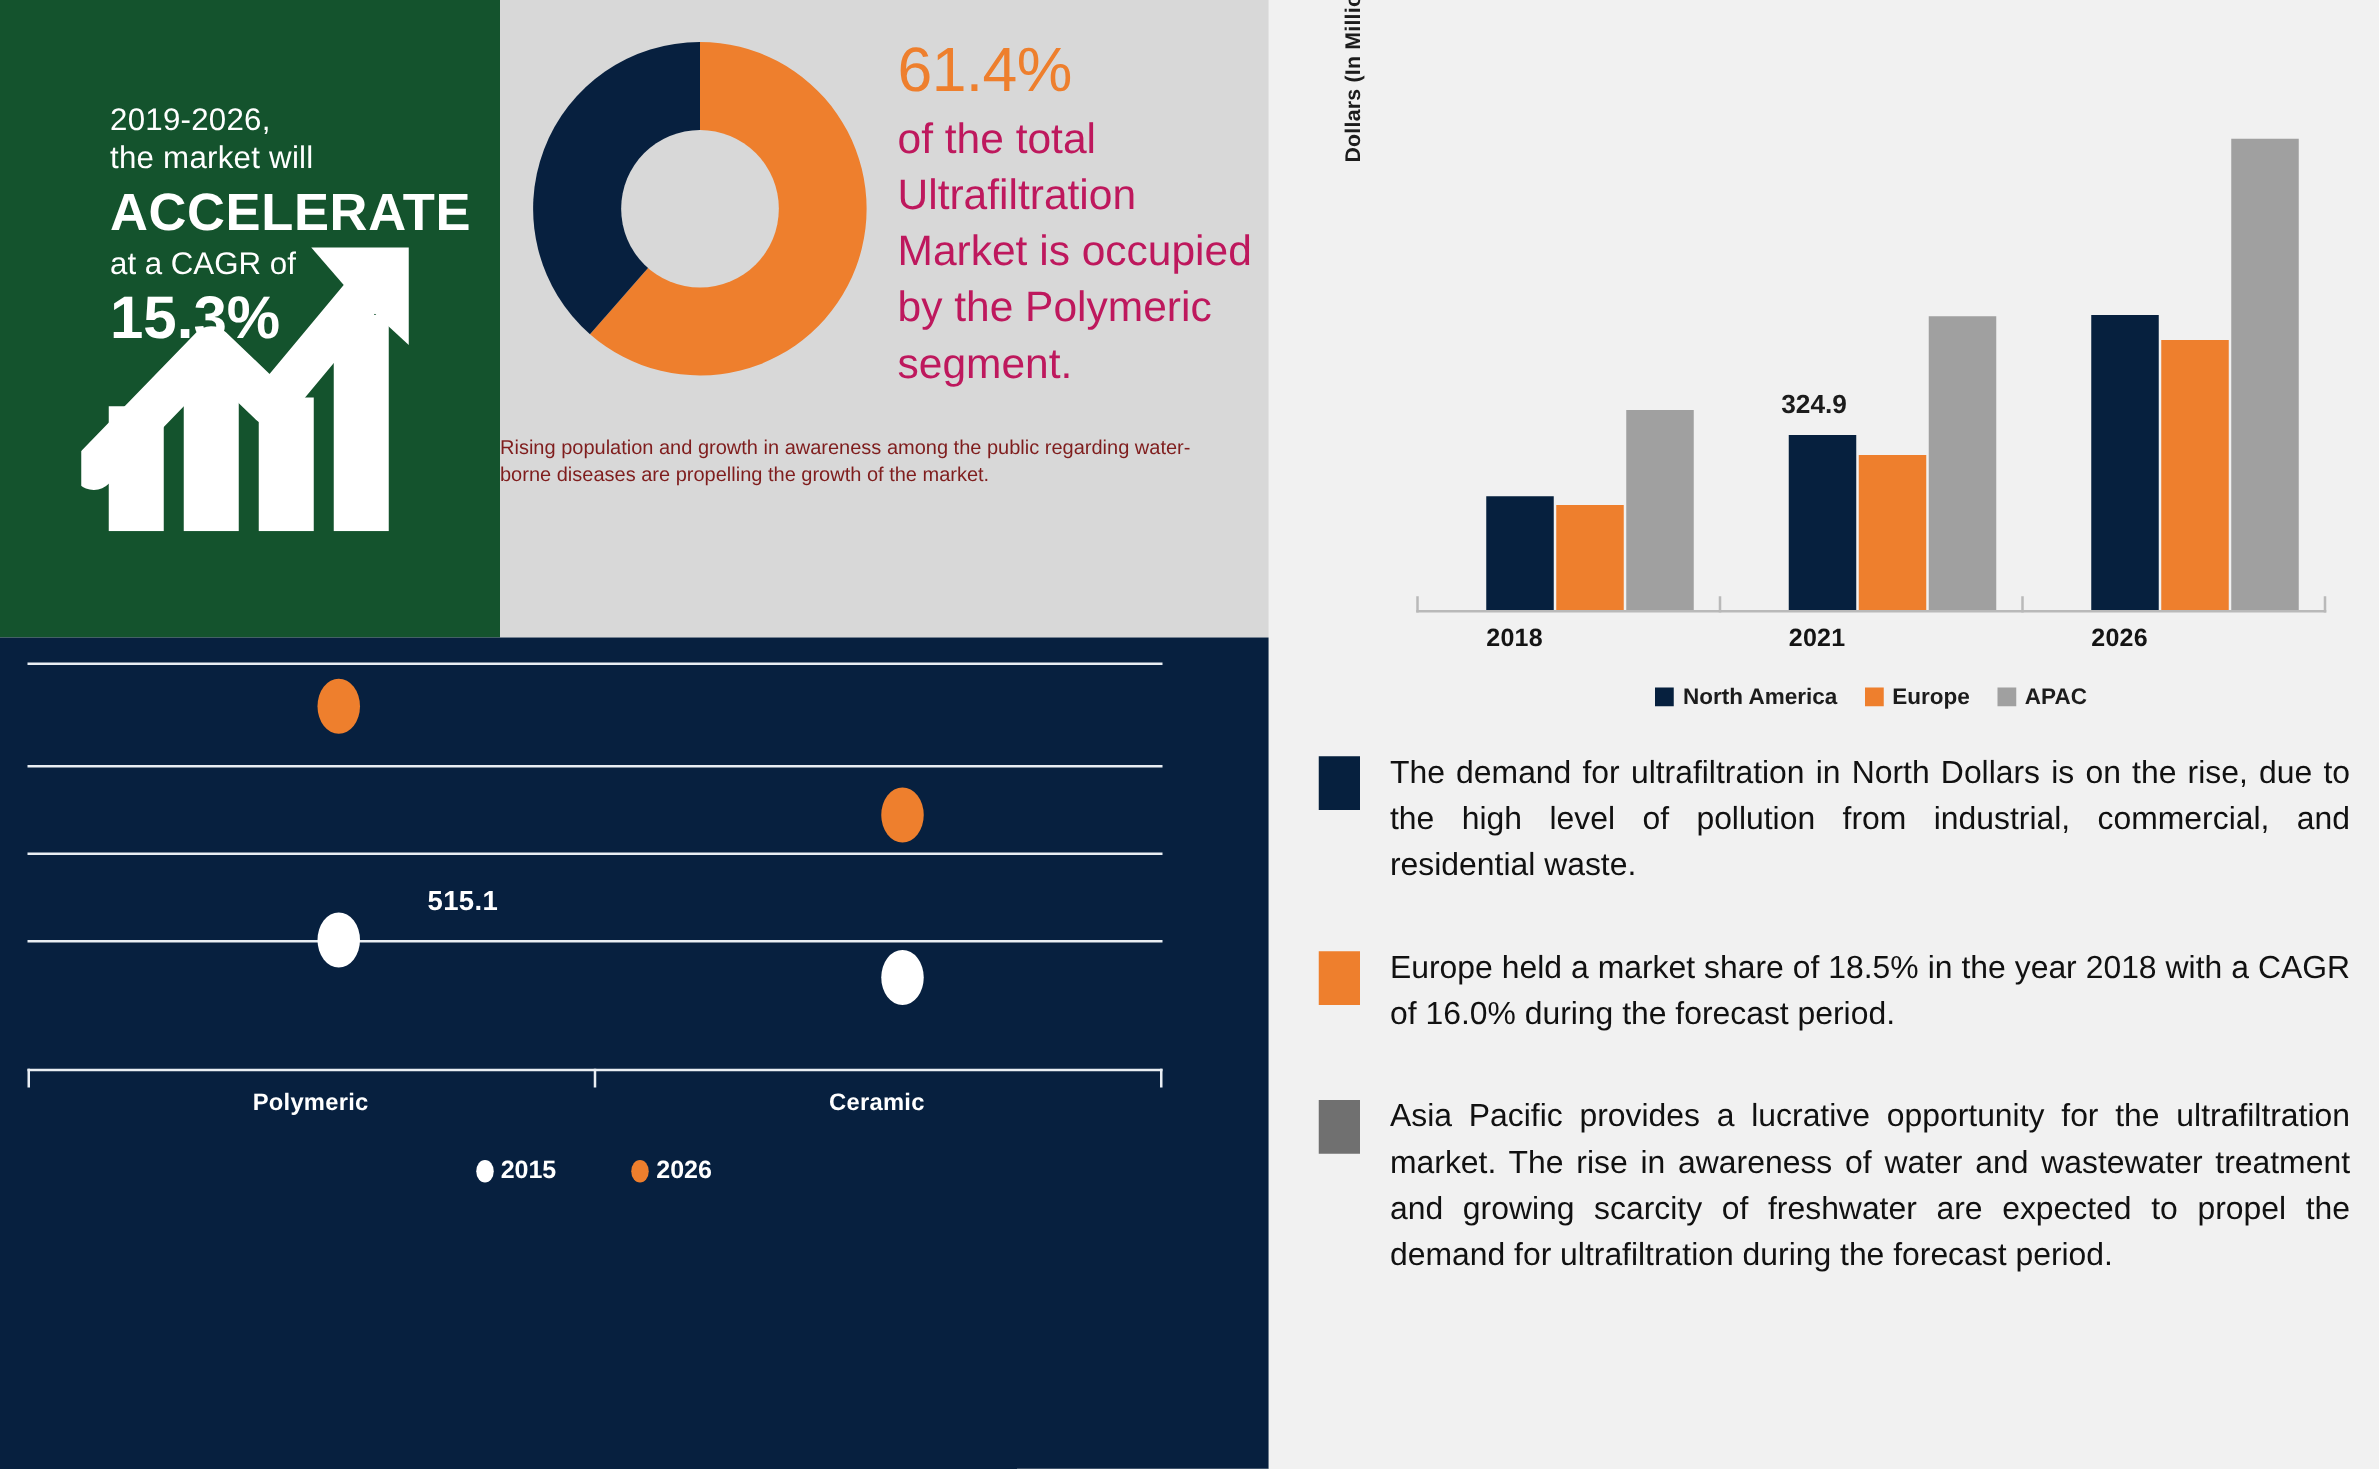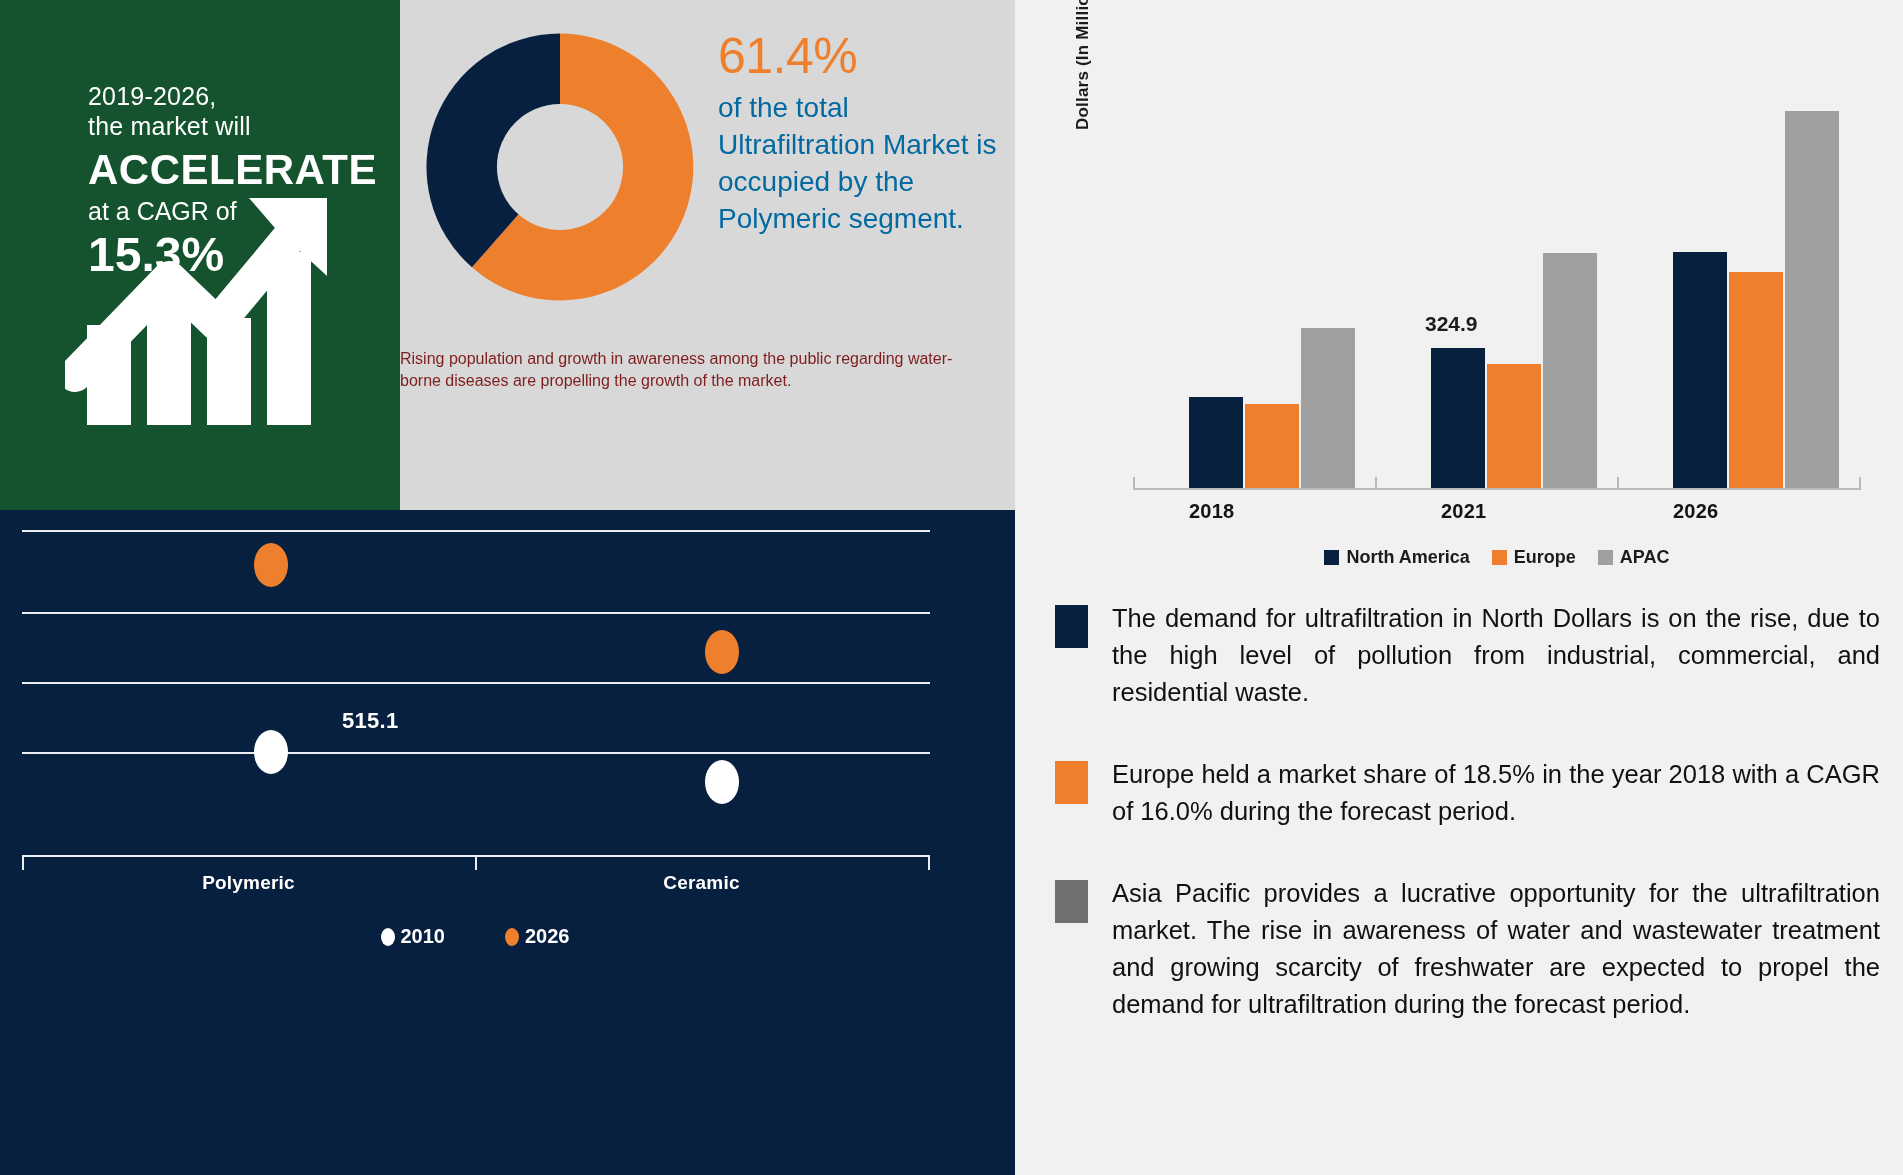--- a/index.html
+++ b/index.html
@@ -26,21 +26,21 @@
   .acc-icon { position: absolute; left: 65px; top: 190px; width: 290px; height: 235px; }
 
   
   .panel-donut {
     position: absolute; left: 400px; top: 0; width: 615px; height: 510px;
     background: #d8d8d8;
   }
   .donut-wrap { position: absolute; left: 15px; top: 22px; width: 290px; height: 290px; }
   .donut-stat { position: absolute; left: 318px; top: 30px; width: 290px; }
   .donut-pct { font-size: 50px; color: #ee7f2d; font-weight: 400; line-height: 1.05; letter-spacing: -.5px; }
-  .donut-desc { font-size: 28px; color: #0369a1; line-height: 1.33; margin-top: 6px; font-weight: 400; }
+  .donut-desc { font-size: 34px; color: #be185d; line-height: 1.33; margin-top: 6px; font-weight: 400; }
   .donut-note {
     position: absolute; left: 0; top: 348px; width: 585px;
     font-size: 16px; color: #7f1d1d; line-height: 1.38; font-weight: 400;
   }
 
   
   .panel-navy {
     position: absolute; left: 0; top: 510px; width: 1015px; height: 665px;
     background: #07203f;
   }
@@ -169,21 +169,21 @@
       <div class="tick" style="left:0px"></div>
       <div class="tick" style="left:453px"></div>
       <div class="tick" style="left:906px"></div>
     </div>
     <div class="cat-label" style="left:22px;  width:453px">Polymeric</div>
     <div class="cat-label" style="left:475px; width:453px">Ceramic</div>
 
     <div class="dot-legend">
       <div class="li">
         <span class="sw" style="background:#ffffff"></span>
-        <span>2010</span>
+        <span>2015</span>
       </div>
       <div class="li">
         <span class="sw" style="background:#ee7f2d"></span>
         <span>2026</span>
       </div>
     </div>
 
   </div>
 
   <div class="panel-right">
@@ -211,21 +211,21 @@
           <div class="bar-label" style="left:-6px; bottom:152px">324.9</div>
         </div>
 
         <div class="group" style="left:540px; width:186px">
           <div class="bar na" style="left:0px;  width:54px; height:236px"></div>
           <div class="bar eu" style="left:56px; width:54px; height:216px"></div>
           <div class="bar ap" style="left:112px;width:54px; height:377px"></div>
         </div>
 
         <div class="x-label" style="left:56px;  width:186px">2018</div>
-        <div class="x-label" style="left:308px; width:186px">2021</div>
+        <div class="x-label" style="left:298px; width:186px">2021</div>
         <div class="x-label" style="left:540px; width:186px">2026</div>
       </div>
 
       <div class="bar-legend">
         <div class="li">
           <span class="sw" style="background:#06203e"></span>
           <span>North America</span>
         </div>
         <div class="li">
           <span class="sw" style="background:#ee7f2d"></span>

